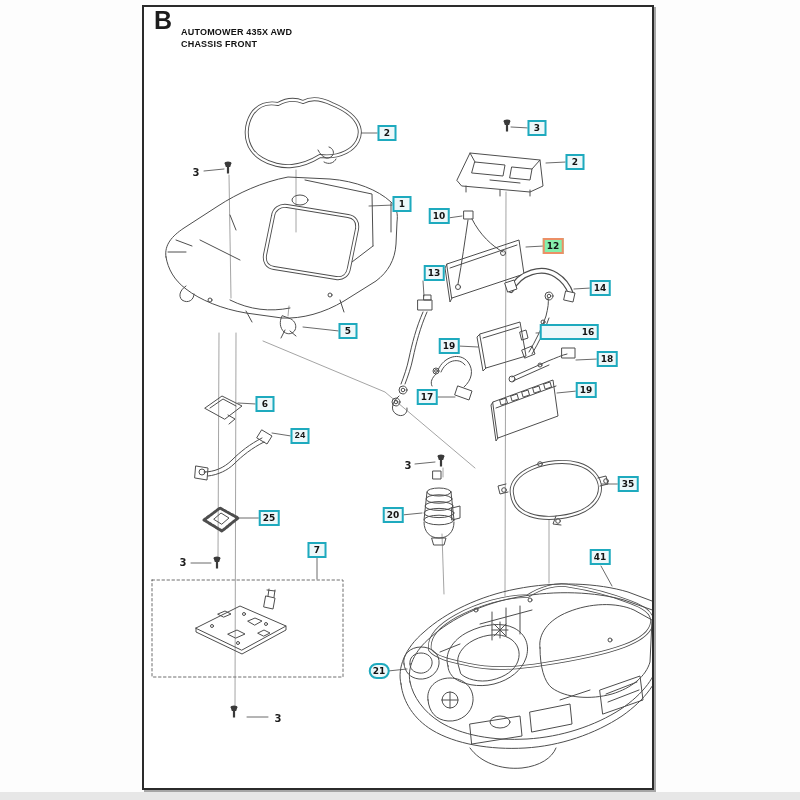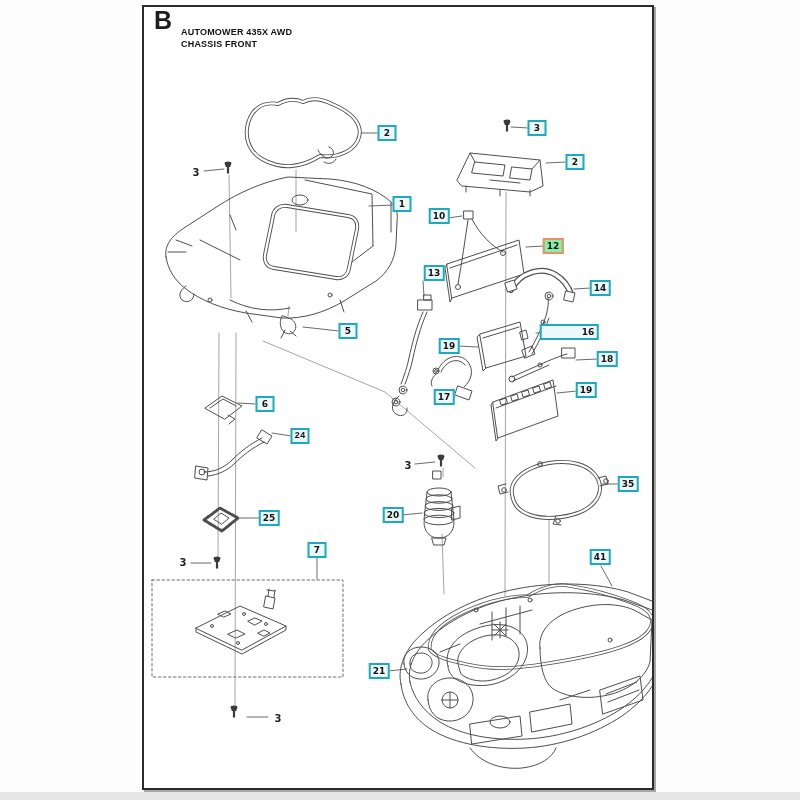--- a/index.html
+++ b/index.html
@@ -322,29 +322,29 @@
     <div class="callout" style="left: 537px; top: 128px;">3</div>
     <div class="callout" style="left: 575px; top: 162px;">2</div>
     <div class="callout" style="left: 439px; top: 216px;">10</div>
     <div class="callout highlight" style="left: 553px; top: 246px;">12</div>
     <div class="callout" style="left: 423px; top: 273px; margin-left: 11px;">13</div>
     <div class="callout" style="left: 600px; top: 288px;">14</div>
     <div class="callout" style="left: 569px; top: 332px; padding-left: 40px;">16</div>
     <div class="callout" style="left: 449px; top: 346px;">19</div>
     <div class="callout" style="left: 607px; top: 359px;">18</div>
     <div class="callout" style="left: 586px; top: 390px; text-align: center;">19</div>
-    <div class="callout" style="left: 427px; top: 397px; margin-left: 17px;">17</div>
+    <div class="callout" style="left: 427px; top: 397px;">17</div>
     <div class="callout" style="left: 348px; top: 331px;">5</div>
     <div class="callout" style="left: 265px; top: 404px;">6</div>
     <div class="callout" style="left: 300px; top: 436px; font-family: Liberation Mono, monospace;">24</div>
     <div class="callout" style="left: 269px; top: 518px;">25</div>
     <div class="callout" style="left: 317px; top: 550px;">7</div>
     <div class="callout" style="left: 393px; top: 515px;">20</div>
     <div class="callout" style="left: 628px; top: 484px;">35</div>
     <div class="callout" style="left: 600px; top: 557px;">41</div>
-    <div class="callout" style="left: 379px; top: 671px;">21</div>
+    <div class="callout" style="left: 379px; top: 671px; border-radius: 8px;">21</div>
   </div>
 <div id="screwlabels">
     <div class="screwlabel" style="left: 196px; top: 172px;">3</div>
     <div class="screwlabel" style="left: 183px; top: 562px;">3</div>
     <div class="screwlabel" style="left: 278px; top: 718px;">3</div>
     <div class="screwlabel" style="left: 408px; top: 465px;">3</div>
   </div>
 
 </body></html>

